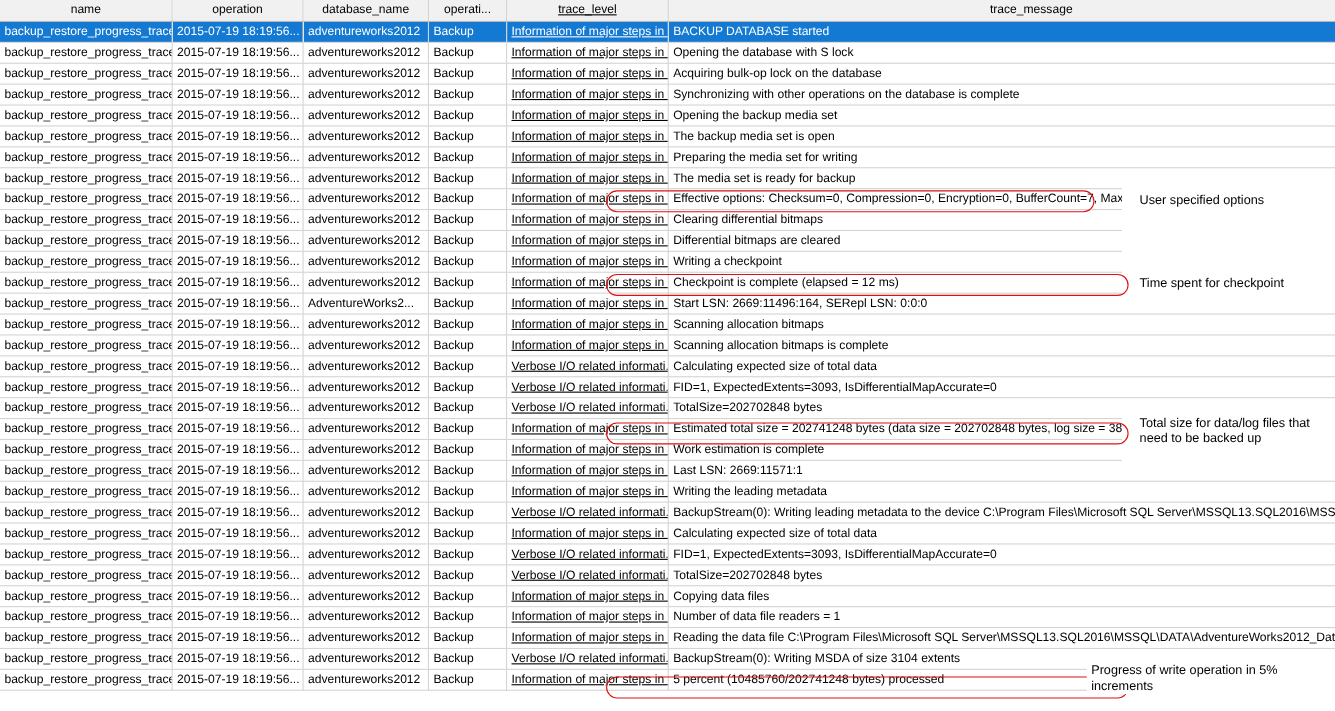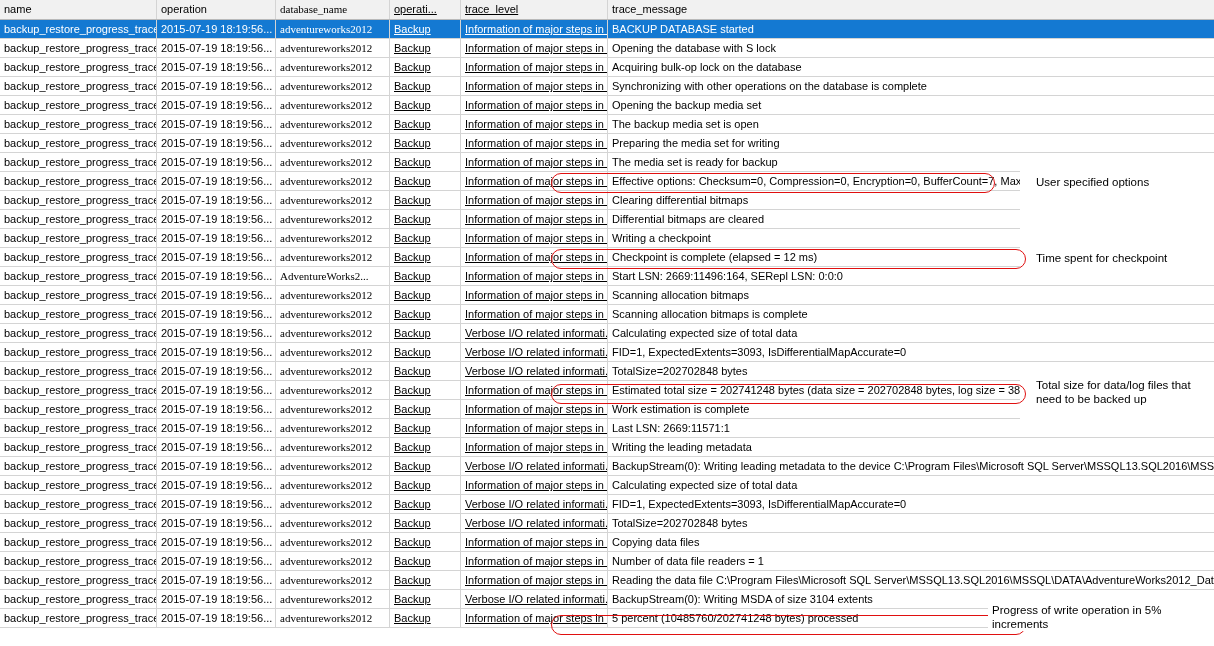--- a/index.html
+++ b/index.html
@@ -37,32 +37,33 @@
     white-space: nowrap;
     overflow: hidden;
     vertical-align: middle;
   }
   table.grid th {
     background: #f1f1f1;
     border-bottom: 1px solid #b9b9b9;
     color: #000;
     height: 19px;
     line-height: 19px;
+    text-align: center;
   }
   table.grid tr.selected td {
     background: #1479d2;
     color: #ffffff;
   }
   table.grid tr td.msg-cell {
     border-right: none;
   }
   .col-name      { width: 148px; }
   .col-timestamp { width: 110px; }
-  .col-db        { width: 105px; font-family: Liberation Serif, serif; }
-  .col-op        { width: 62px; text-decoration: underline; }
+  .col-db        { width: 105px; }
+  .col-op        { width: 62px; }
   .col-level     { width: 138px; text-decoration: underline; }
   .col-msg       { width: 651px; }
   .annot {
     position: absolute;
     background: #ffffff;
     font-size: 11.5px;
     line-height: 14px;
     color: #000;
     padding-left: 4px;
   }

